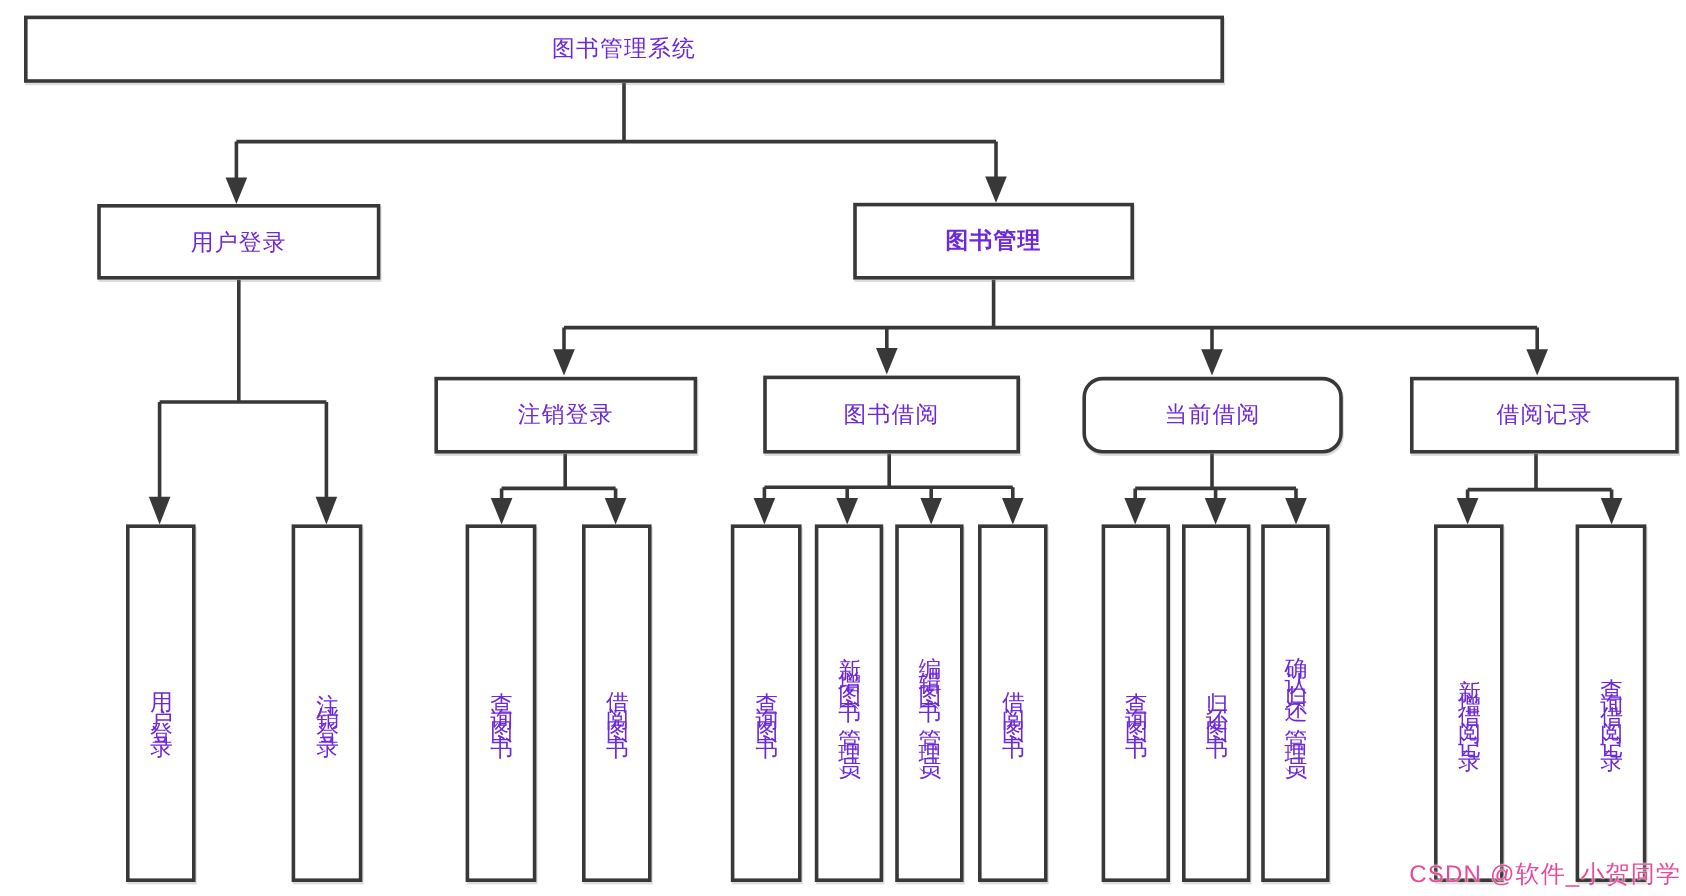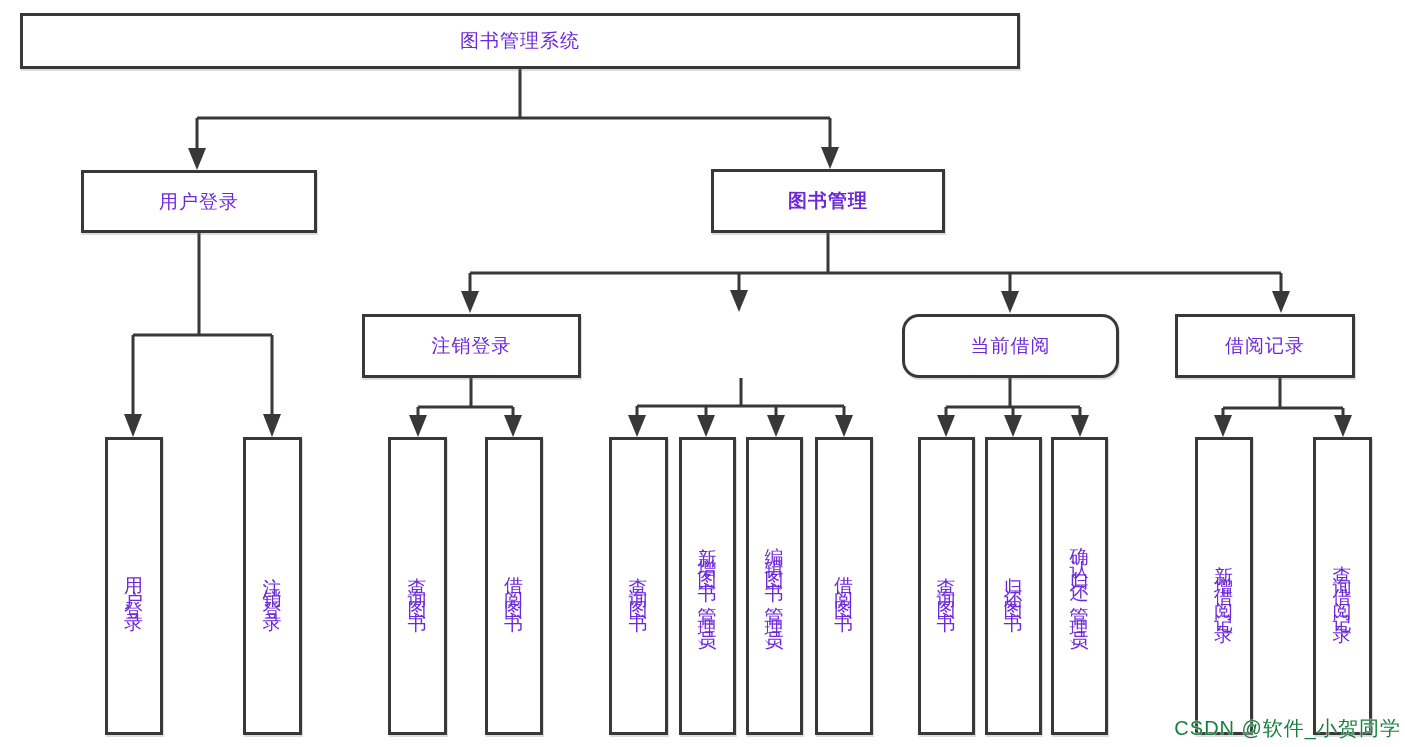--- a/index.html
+++ b/index.html
@@ -39,42 +39,42 @@
   }
   
   #n-root   { left: 20px;  top: 13px;  width: 1000px; height: 56px; }
   
   #n-login  { left: 81px;  top: 170px; width: 236px; height: 63px; }
   #n-mgmt   { left: 711px; top: 169px; width: 234px; height: 64px; font-weight: bold; }
   
   #n-newrec { left: 362px; top: 314px; width: 219px; height: 64px; }
   #n-borrow { left: 636px; top: 313px; width: 214px; height: 65px; }
   #n-current{ left: 902px; top: 314px; width: 217px; height: 64px; border-radius: 17px; }
-  #n-records{ left: 1175px;top: 314px; width: 180px; height: 64px; }
+  #n-records{ left: 1175px;top: 314px; width: 224px; height: 64px; }
   
   .leaf { top: 437px; height: 298px; width: 59px; }
   #l-1  { left: 105px; width: 58px; }
   #l-2  { left: 243px; }
   #l-3  { left: 388px; }
   #l-4  { left: 485px; width: 58px; }
   #l-5  { left: 609px; }
   #l-6  { left: 679px; width: 57px; }
   #l-7  { left: 746px; width: 57px; }
   #l-8  { left: 815px; width: 58px; }
   #l-9  { left: 918px; width: 57px; }
   #l-10 { left: 985px; width: 57px; }
   #l-11 { left: 1051px; width: 57px; }
   #l-12 { left: 1195px; width: 58px; }
   #l-13 { left: 1313px; }
   .watermark {
     position: absolute;
     right: 4px;
     bottom: 5px;
     font-size: 20px;
-    color: #15803d;
+    color: #ec4899;
     text-shadow: 0 0 2px #ffffff, 0 0 1px #ffffff;
     letter-spacing: 1px;
   }
 </style>
 </head>
 <body>
 
 <div class="canvas">
 
   <svg class="wires" viewBox="0 0 1405 747">
@@ -124,20 +124,23 @@
   <div class="node" id="n-login">
     <span class="hlabel">用户登录</span>
   </div>
   <div class="node" id="n-mgmt">
     <span class="hlabel">图书管理</span>
   </div>
 
   <div class="node" id="n-newrec">
     <span class="hlabel">注销登录</span>
   </div>
+  <div class="node" id="n-borrow">
+    <span class="hlabel">图书借阅</span>
+  </div>
   <div class="node" id="n-current">
     <span class="hlabel">当前借阅</span>
   </div>
   <div class="node" id="n-records">
     <span class="hlabel">借阅记录</span>
   </div>
 
   <div class="node leaf" id="l-1">
     <span class="vlabel">用户登录</span>
   </div>

